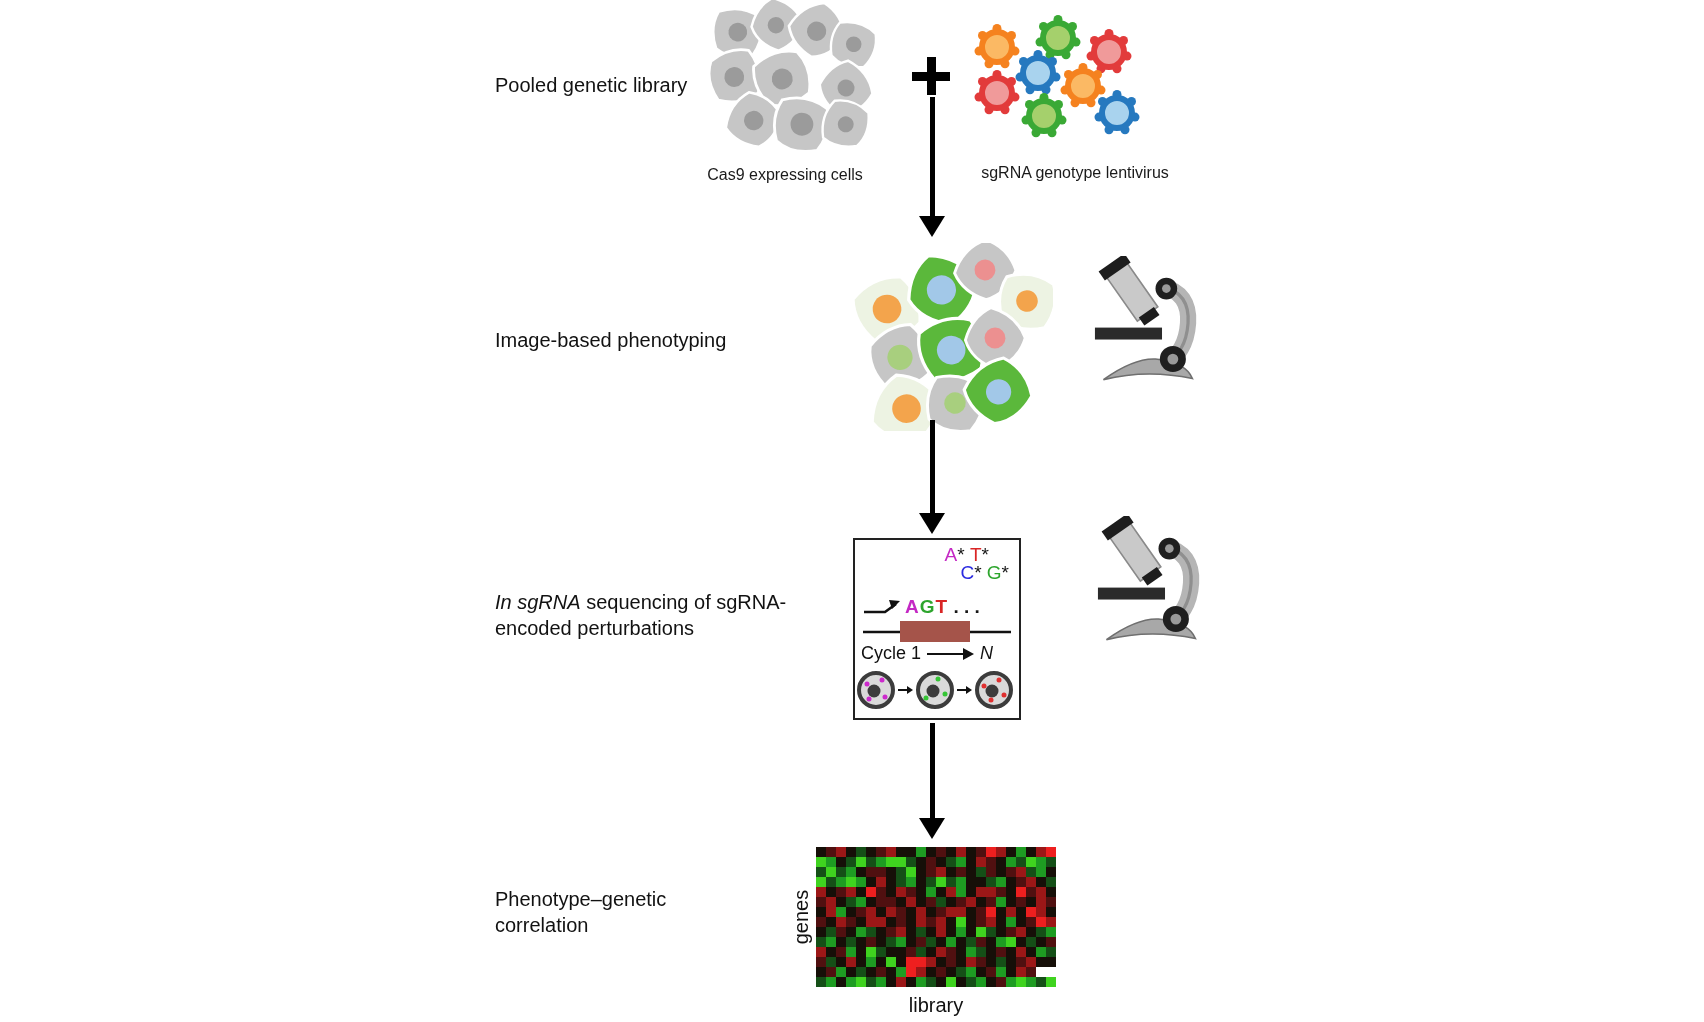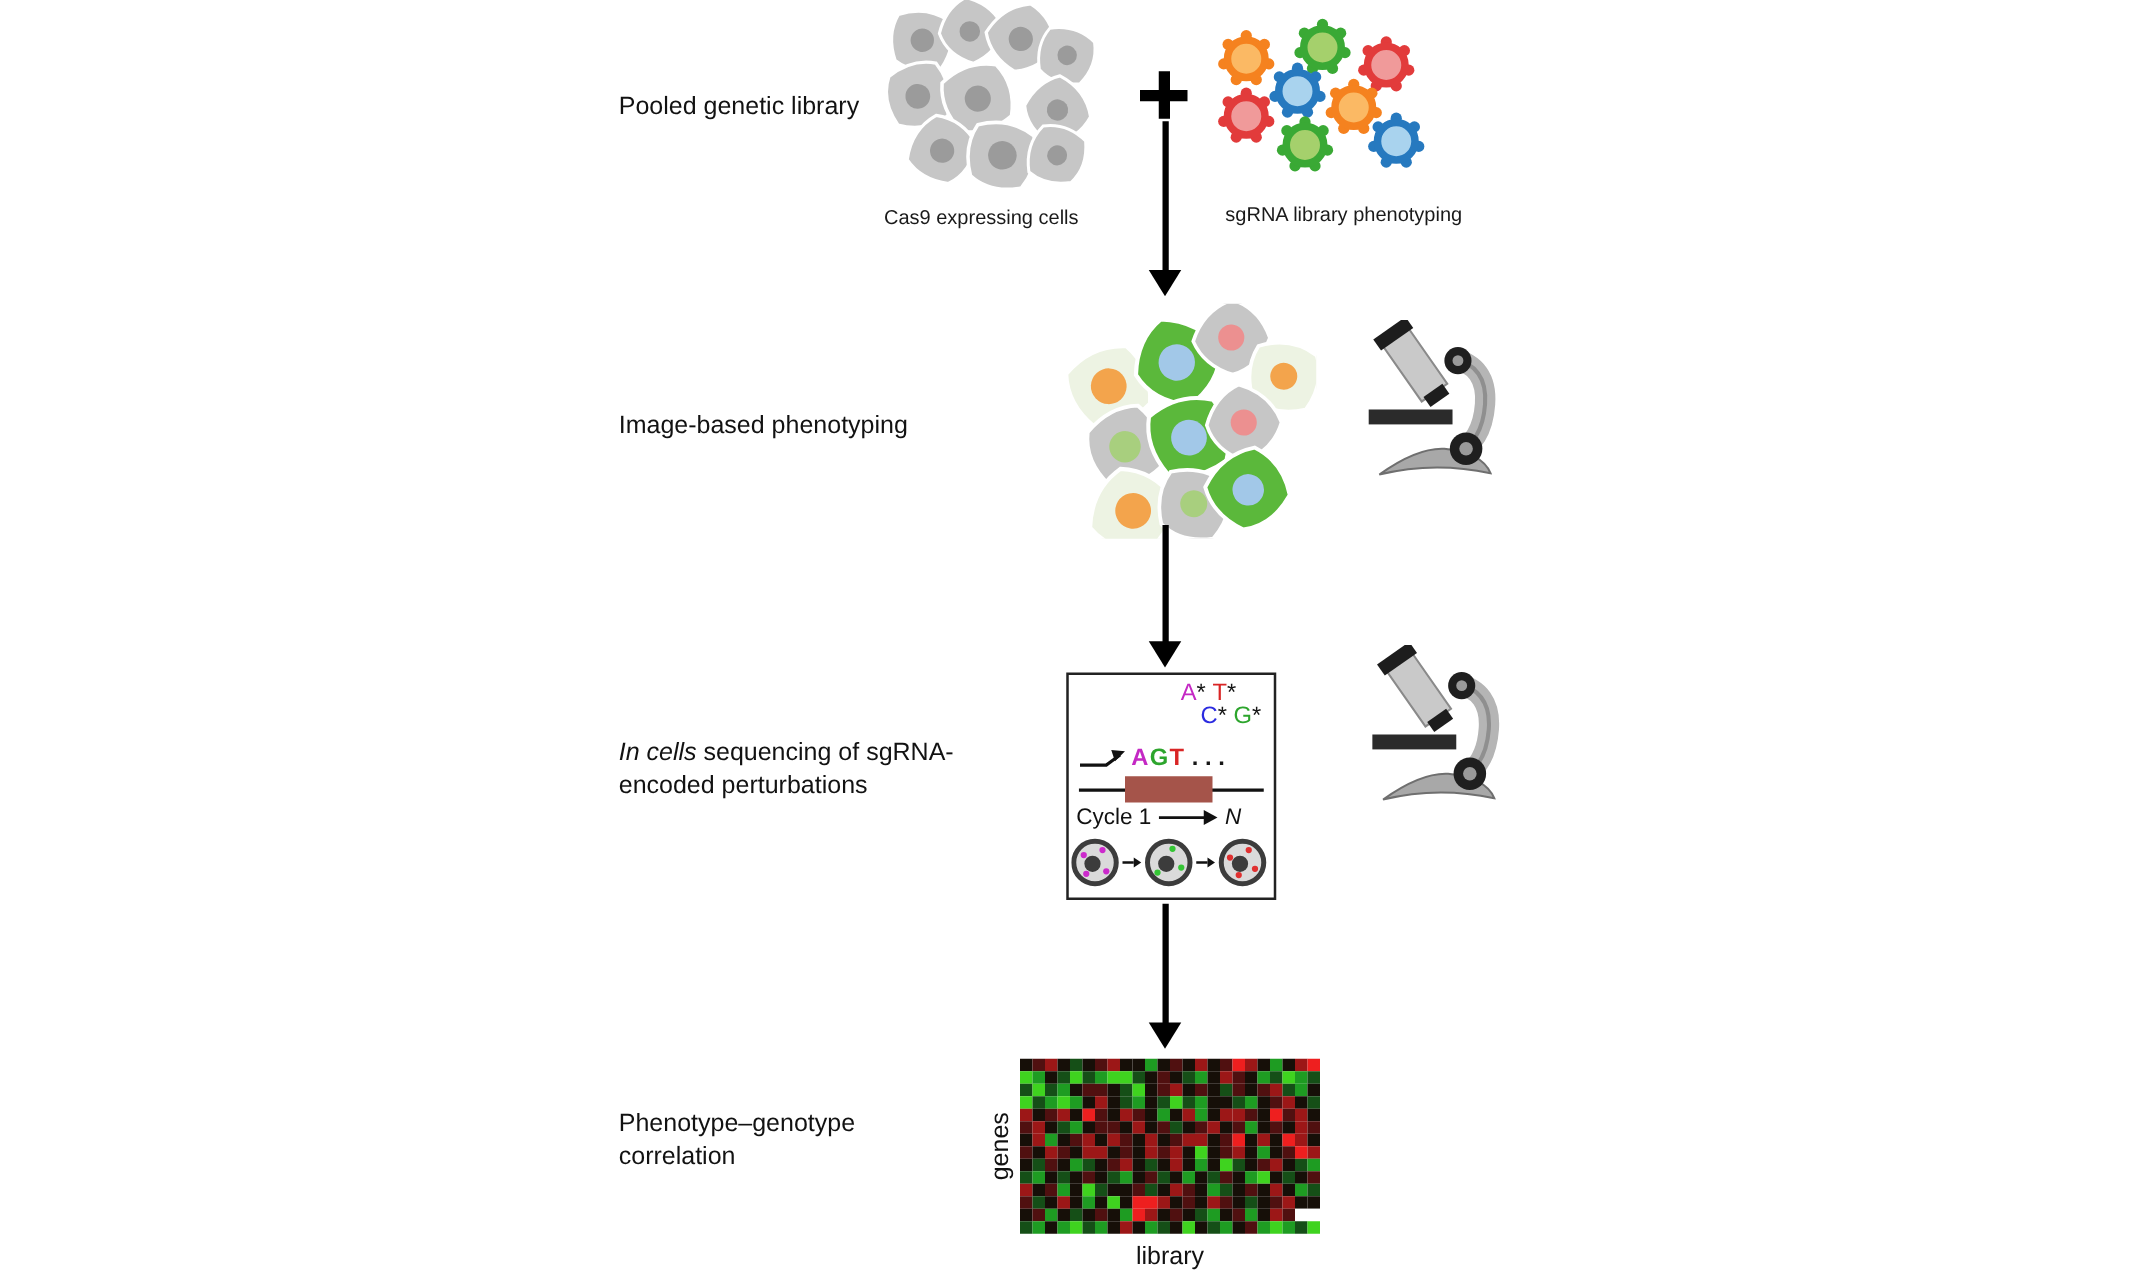--- a/index.html
+++ b/index.html
@@ -74,25 +74,25 @@
           <rect x="23" y="0" width="29" height="10" fill="#1d1d1d"></rect>
           <rect x="29" y="56" width="17" height="9" fill="#1d1d1d"></rect>
         </g>
       </symbol>
     </defs>
   </svg>
 
   <div class="abs section-label" style="left:495px;top:72px;">Pooled genetic library</div>
   <div class="abs section-label" style="left:495px;top:327px;">Image-based phenotyping</div>
   <div class="abs section-label" style="left:495px;top:589px;width:320px;">
-    <span class="it">In cells</span><span> sequencing of sgRNA-</span><br>
+    <span class="it">In sgRNA</span><span> sequencing of sgRNA-</span><br>
     <span>encoded perturbations</span>
   </div>
   <div class="abs section-label" style="left:495px;top:886px;">
-    <span>Phenotype–genotype</span><br>
+    <span>Phenotype–genetic</span><br>
     <span>correlation</span>
   </div>
 
   <svg class="abs" style="left:705px;top:0px;" width="180" height="155">
     <g transform="translate(32,32) rotate(12) scale(0.85)">
         <use href="#cellblob" class="cell-gray"></use>
         <circle r="11" cx="1" cy="0" class="nuc-gray"></circle>
       </g>
     <g transform="translate(72,24) rotate(44) scale(0.82)">
         <use href="#cellblob" class="cell-gray"></use>
@@ -229,21 +229,21 @@
           <circle cx="14.5" cy="-11.5" r="4.5" class="bump"></circle>
           <circle cx="18.0" cy="4.1" r="4.5" class="bump"></circle>
           <circle cx="8.0" cy="16.7" r="4.5" class="bump"></circle>
           <circle cx="-8.0" cy="16.7" r="4.5" class="bump"></circle>
           <circle cx="-18.0" cy="4.1" r="4.5" class="bump"></circle>
           <circle cx="-14.5" cy="-11.5" r="4.5" class="bump"></circle>
         </g>
         <circle class="ring" r="15"></circle>
       </g>
   </svg>
-  <div class="abs caption" style="left:950px;top:164px;width:250px;">sgRNA library phenotyping</div>
+  <div class="abs caption" style="left:950px;top:164px;width:250px;">sgRNA genotype lentivirus</div>
 
   <div class="arrow-shaft" style="left:930px;top:97px;height:120px;"></div>
   <div class="arrow-head" style="left:919px;top:216px;"></div>
 
   <svg class="abs" style="left:843px;top:243px;" width="210" height="188">
     <g transform="translate(44,66) rotate(-20) scale(1.1)">
         <use href="#cellblob" class="cell-pale"></use>
         <circle r="13" cx="0" cy="0" class="nuc-orange"></circle>
       </g>
     <g transform="translate(99,46) rotate(32) scale(1.12)">

